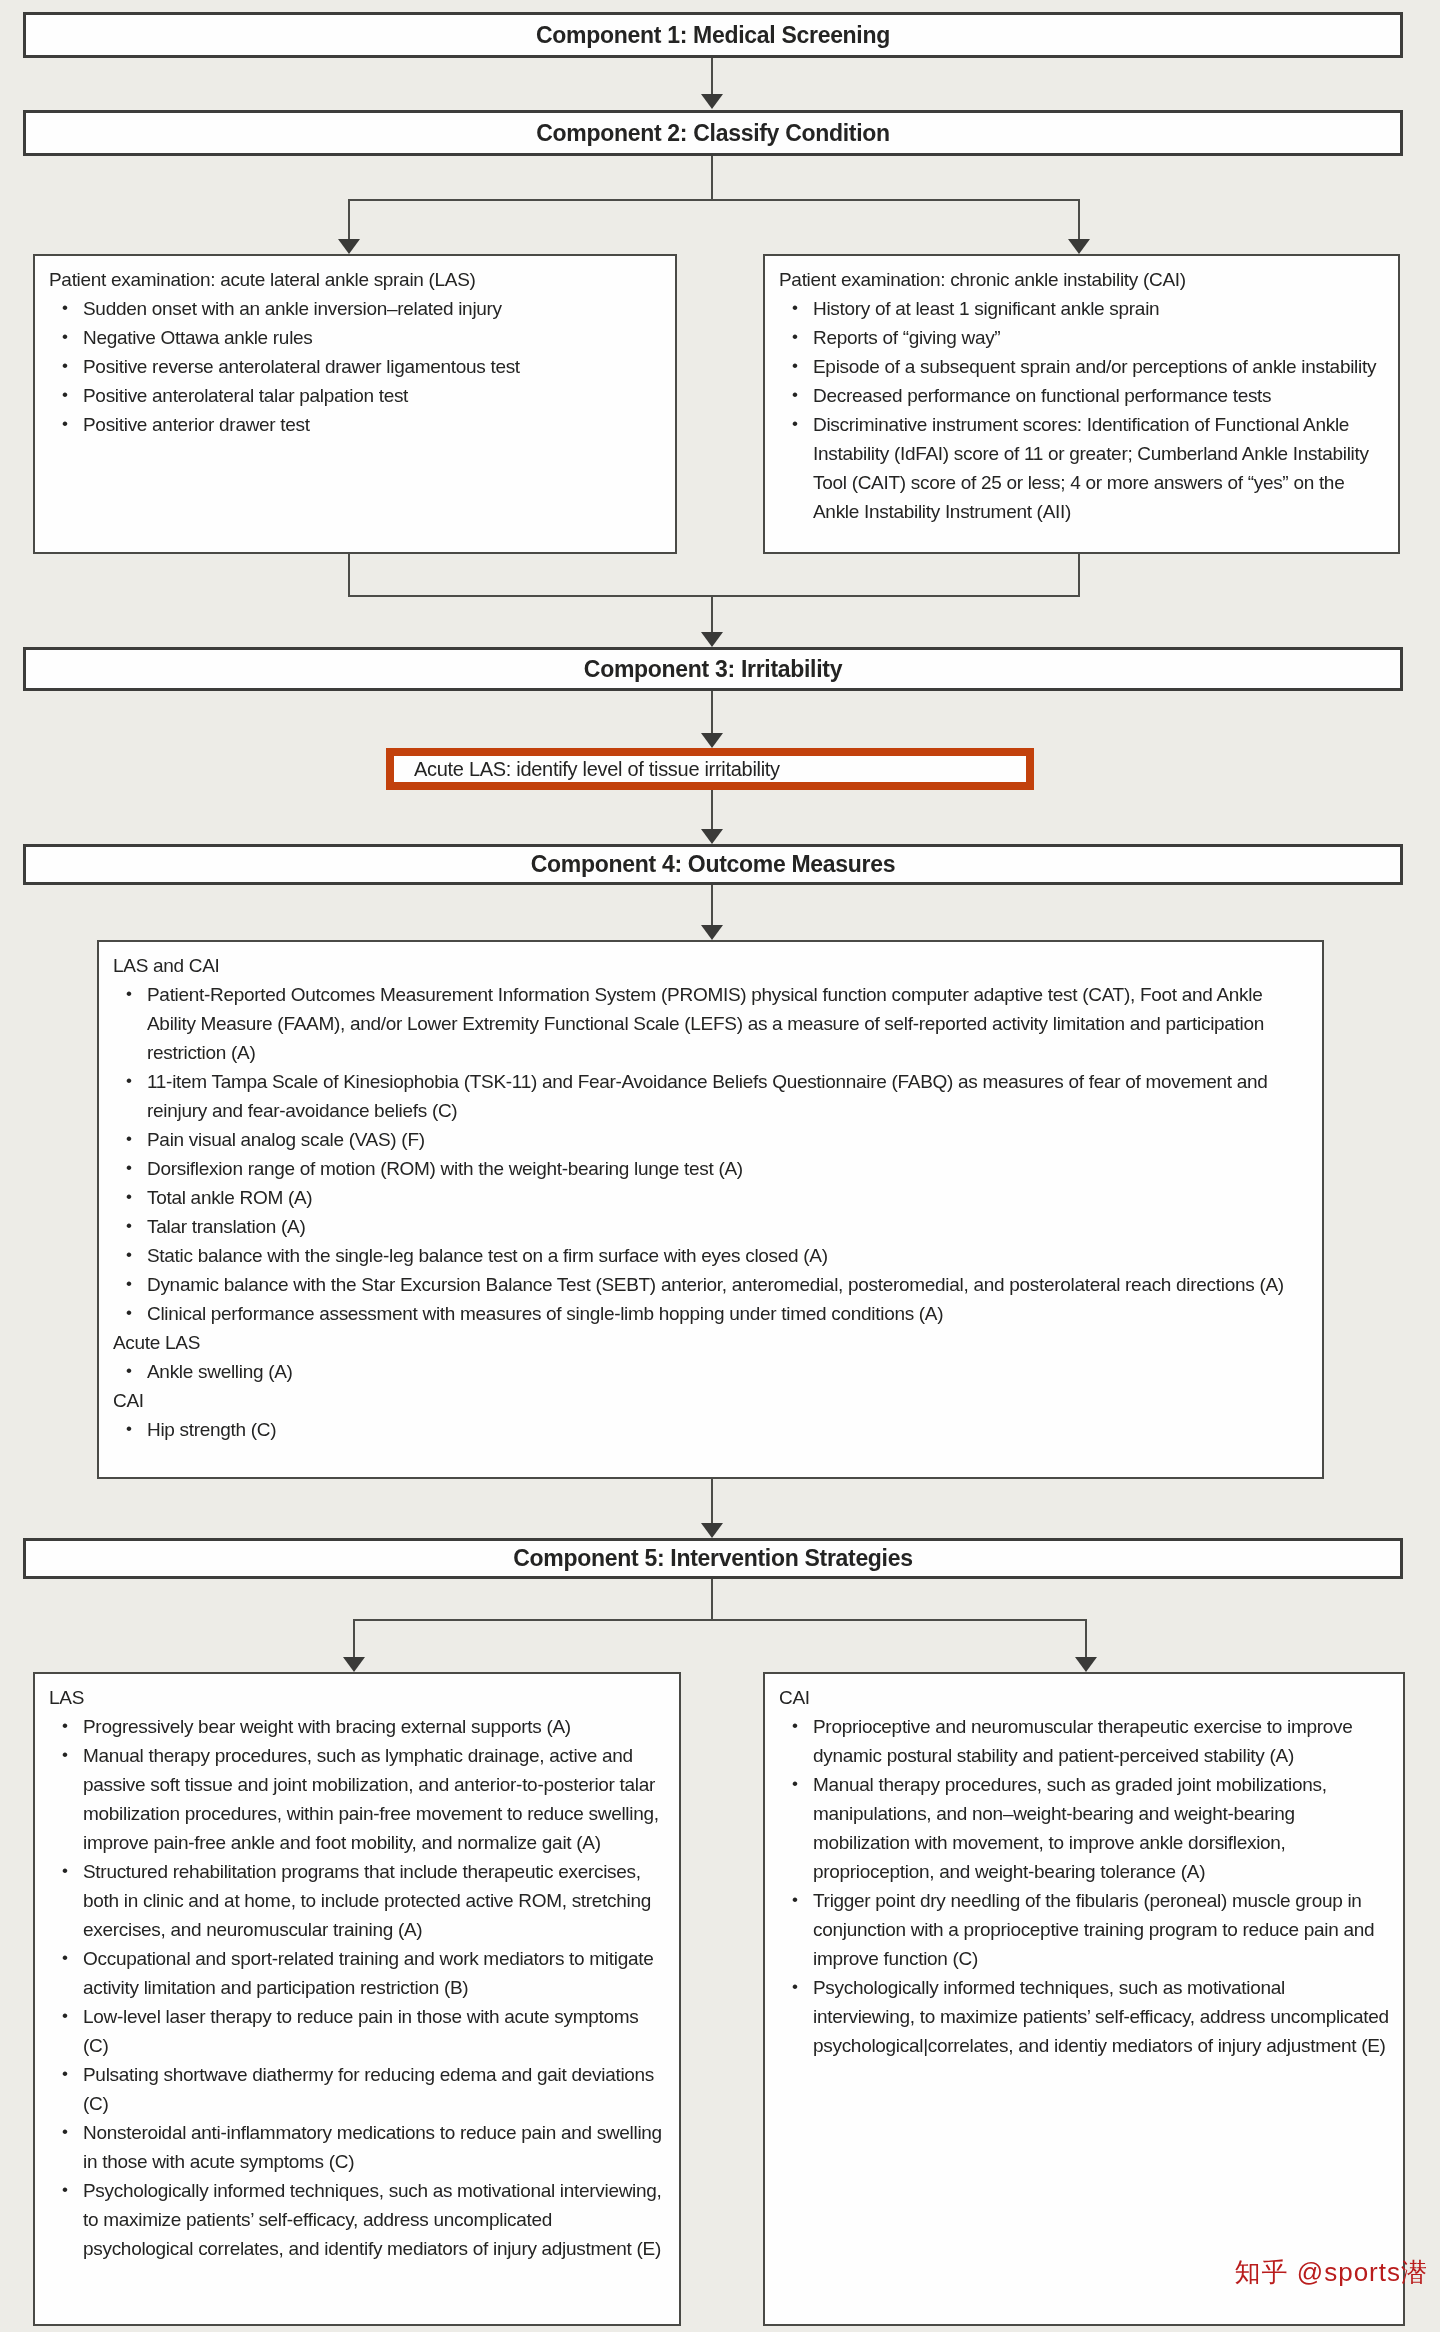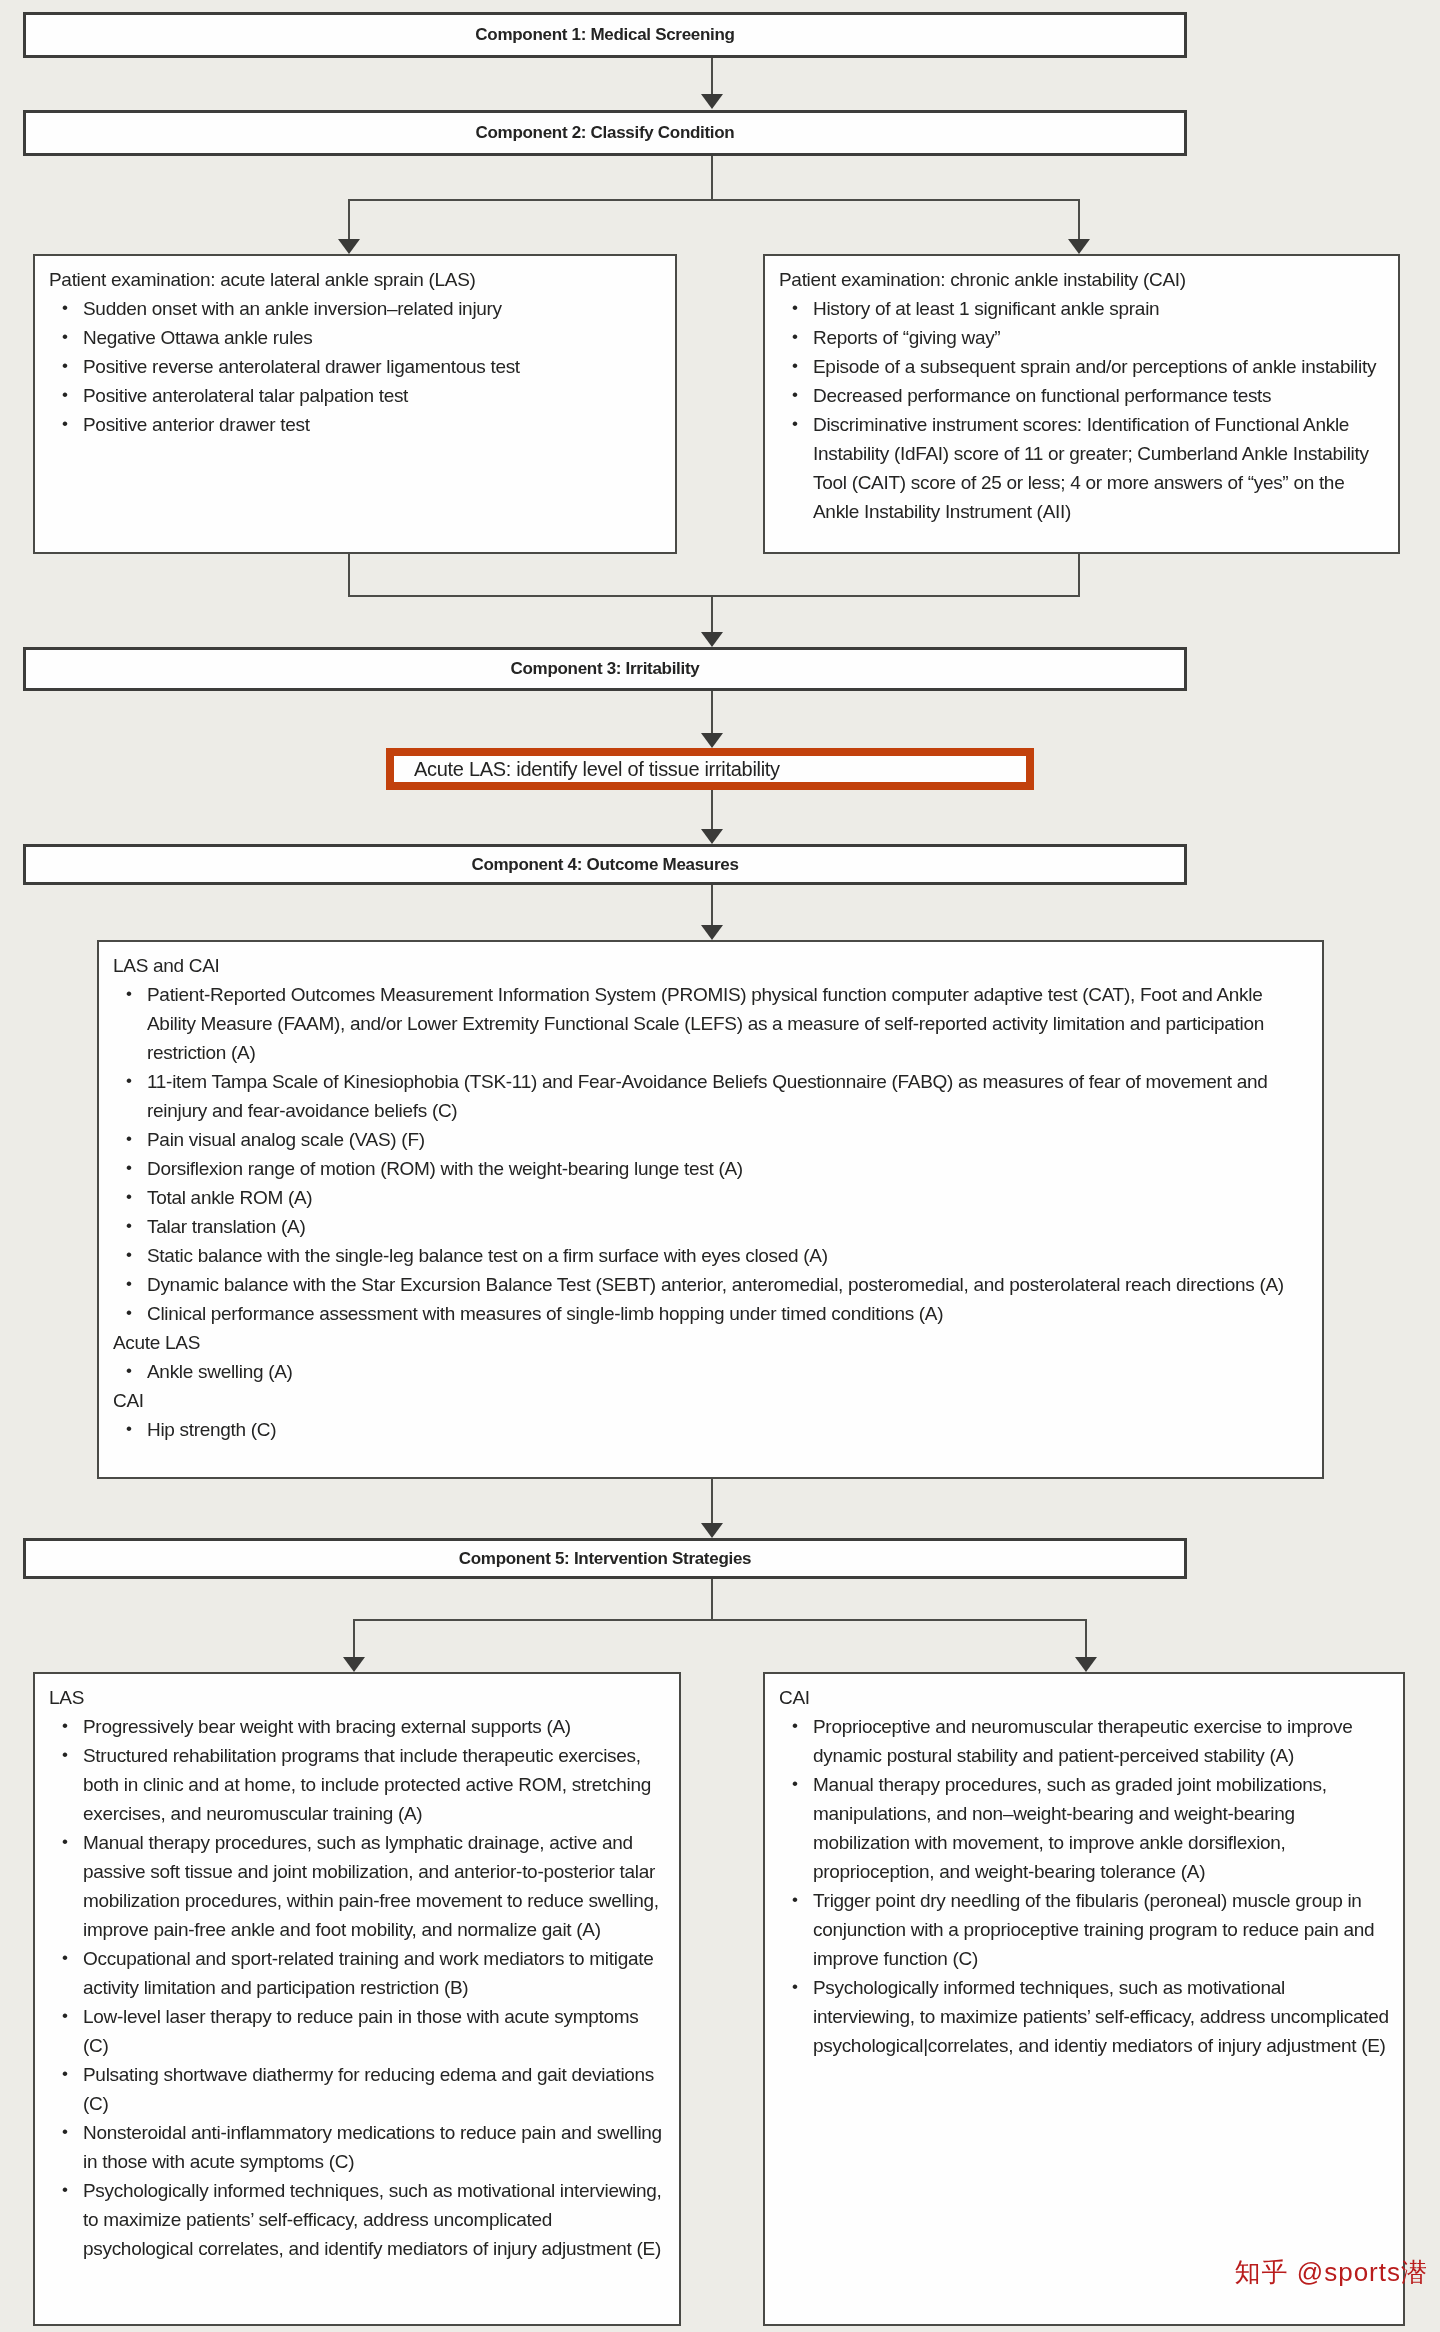--- a/index.html
+++ b/index.html
@@ -12,29 +12,29 @@
     position:relative;
     width:1440px;
     height:2332px;
     background:#edece7;
     overflow:hidden;
   }
   
   .hdrbox{
     position:absolute;
     left:23px;
-    width:1164px;
+    width:1380px;
     background:#fefefe;
     border:3px solid #3d3d3b;
     box-sizing:border-box;
     display:flex;
     align-items:center;
     justify-content:center;
     font-weight:bold;
-    font-size:17px;
+    font-size:23px;
     letter-spacing:-0.3px;
   }
   
   .cbox{
     position:absolute;
     background:#fefefe;
     border:2px solid #4a4a46;
     box-sizing:border-box;
     padding:9px 14px 8px 14px;
     font-size:19px;
@@ -174,22 +174,22 @@
   <div class="vline" style="left:711px;top:1579px;height:42px;"></div>
   <div class="hline" style="left:353px;top:1619px;width:734px;"></div>
   <div class="vline" style="left:353px;top:1619px;height:39px;"></div>
   <div class="vline" style="left:1085px;top:1619px;height:39px;"></div>
   <div class="ahead" style="left:343px;top:1657px;"></div>
   <div class="ahead" style="left:1075px;top:1657px;"></div>
 
   <div class="cbox" style="left:33px;top:1672px;width:648px;height:654px;">
       <div class="subhead">LAS</div>
       <div class="bullet">Progressively bear weight with bracing external supports (A)</div>
+      <div class="bullet">Manual therapy procedures, such as lymphatic drainage, active and passive soft tissue and joint mobilization, and anterior-to-posterior talar mobilization procedures, within pain-free movement to reduce swelling, improve pain-free ankle and foot mobility, and normalize gait (A)</div>
       <div class="bullet">Structured rehabilitation programs that include therapeutic exercises, both in clinic and at home, to include protected active ROM, stretching exercises, and neuromuscular training (A)</div>
-      <div class="bullet">Manual therapy procedures, such as lymphatic drainage, active and passive soft tissue and joint mobilization, and anterior-to-posterior talar mobilization procedures, within pain-free movement to reduce swelling, improve pain-free ankle and foot mobility, and normalize gait (A)</div>
       <div class="bullet">Occupational and sport-related training and work mediators to mitigate activity limitation and participation restriction (B)</div>
       <div class="bullet">Low-level laser therapy to reduce pain in those with acute symptoms (C)</div>
       <div class="bullet">Pulsating shortwave diathermy for reducing edema and gait deviations (C)</div>
       <div class="bullet">Nonsteroidal anti-inflammatory medications to reduce pain and swelling in those with acute symptoms (C)</div>
       <div class="bullet">Psychologically informed techniques, such as motivational interviewing, to maximize patients’ self-efficacy, address uncomplicated psychological correlates, and identify mediators of injury adjustment (E)</div>
     </div>
 
   <div class="cbox" style="left:763px;top:1672px;width:642px;height:654px;">
       <div class="subhead">CAI</div>
       <div class="bullet">Proprioceptive and neuromuscular therapeutic exercise to improve dynamic postural stability and patient-perceived stability (A)</div>

